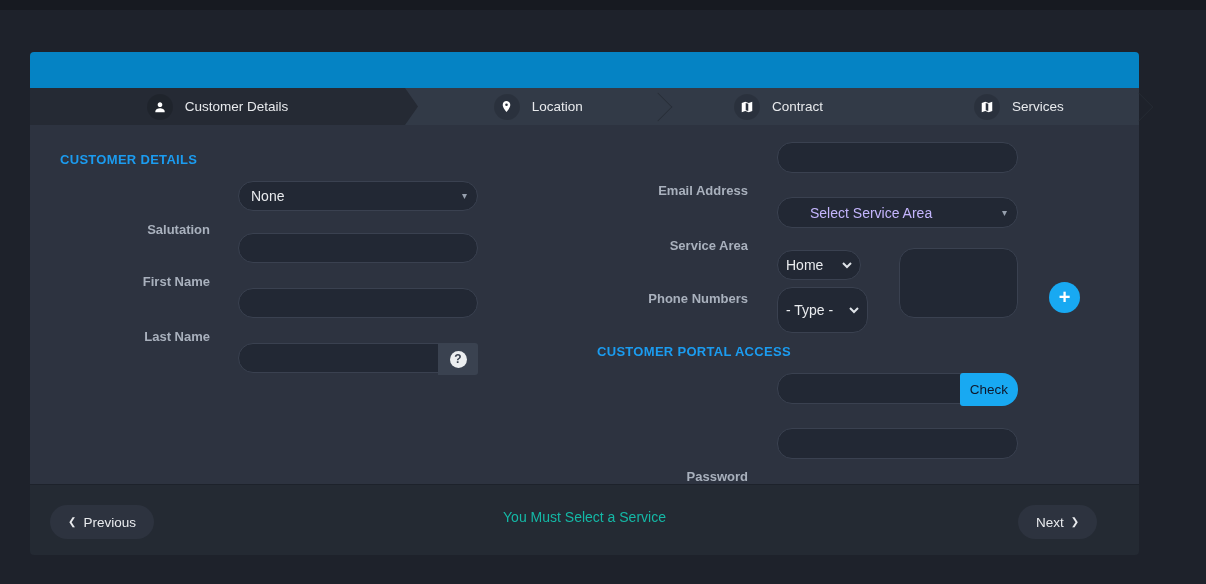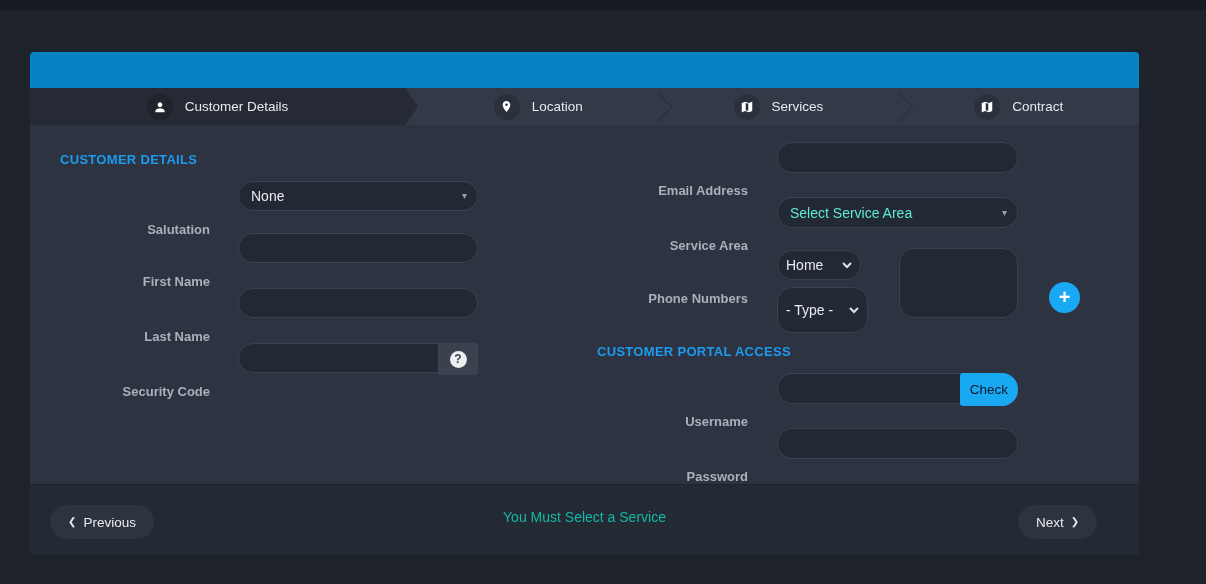--- a/index.html
+++ b/index.html
@@ -65,21 +65,21 @@
   }
   .box {
     position:absolute; background:#222834; border:1px solid #3a4150; border-radius:15px;
   }
   input.box { color:#e9ebee; font-size:14px; padding:0 10px; outline:none; font-family:inherit; }
   .select {
     display:flex; align-items:center; justify-content:space-between;
     padding:0 10px 0 12px; cursor:pointer;
   }
   .select .sel-text { color:#e9ebee; font-size:14px; }
-  .select .sel-text.muted { color:#5eead4; }
+  .select .sel-text.muted { color:#c4b5fd;margin-left:20px; }
   .caret { color:#97a0ae; font-size:10px; line-height:1; }
   .addon {
     position:absolute; right:-1px; top:-1px; width:40px; height:32px;
     background:#3a4250; border-radius:0 3px 3px 0;
     display:flex; align-items:center; justify-content:center; cursor:pointer;
   }
   .q-circle {
     width:17px; height:17px; border-radius:50%; background:#eceef0;
     color:#3a4250; font-weight:bold; font-size:12px;
     display:flex; align-items:center; justify-content:center;
@@ -135,50 +135,49 @@
       </span>
       <span>Location</span>
       <span class="tab-divider"></span>
     </div>
     <div class="tab tab-rest">
       <span class="icon-circle">
         <svg width="14" height="14" viewBox="0 0 24 24">
             <path d="M9 3 15 5 21 3 21 19 15 21 9 19 3 21 3 5 Z M9.8 5.1 9.8 17.6 14.2 19 14.2 6.5 Z" fill="#ffffff" fill-rule="evenodd"></path>
           </svg>
       </span>
+      <span>Contract</span>
+    </div>
+    <div class="tab tab-rest">
+      <span class="icon-circle">
+        <svg width="14" height="14" viewBox="0 0 24 24">
+            <path d="M9 3 15 5 21 3 21 19 15 21 9 19 3 21 3 5 Z M9.8 5.1 9.8 17.6 14.2 19 14.2 6.5 Z" fill="#ffffff" fill-rule="evenodd"></path>
+          </svg>
+      </span>
       <span>Services</span>
       <span class="tab-divider"></span>
-    </div>
-    <div class="tab tab-rest">
-      <span class="icon-circle">
-        <svg width="14" height="14" viewBox="0 0 24 24">
-            <path d="M9 3 15 5 21 3 21 19 15 21 9 19 3 21 3 5 Z M9.8 5.1 9.8 17.6 14.2 19 14.2 6.5 Z" fill="#ffffff" fill-rule="evenodd"></path>
-          </svg>
-      </span>
-      <span>Contract</span>
     </div>
   </div>
 
   <div class="content"></div>
 
   <div class="section-title" style="left:60px; top:152px;">CUSTOMER DETAILS</div>
 
   <div class="field-label" style="left:40px; top:181px; height:30px;">Salutation</div>
   <div class="box select" style="left:238px; top:181px; width:240px; height:30px;">
     <span class="sel-text">None</span>
     <span class="caret">▾</span>
   </div>
 
   <div class="field-label" style="left:40px; top:233px; height:30px;">First Name</div>
   <input class="box" style="left: 238px; top: 233px; width: 240px; height: 30px;" value="">
 
   <div class="field-label" style="left:40px; top:288px; height:30px;">Last Name</div>
   <input class="box" style="left: 238px; top: 288px; width: 240px; height: 30px;" value="">
 
-  <div class="field-label" style="left:40px; top:343px; height:30px;">Security Code</div>
   <div class="box" style="left:238px; top:343px; width:240px; height:30px;">
     <input style="position: absolute; left: 0px; top: 0px; width: 198px; height: 28px; background: transparent; border: none; outline: none; color: rgb(233, 235, 238); font-size: 14px; padding: 0px 10px; font-family: inherit;" value="">
     <span class="addon">
       <span class="q-circle">?</span>
     </span>
   </div>
 
   <div class="field-label" style="left:578px; top:142px; height:31px;">Email Address</div>
   <input class="box" style="left: 777px; top: 142px; width: 241px; height: 31px;" value="">
 
@@ -205,21 +204,20 @@
         </svg>
       </span>
   </div>
   <input class="box" style="left: 899px; top: 248px; width: 119px; height: 70px;" value="">
   <button class="plus-btn">
       <span>+</span>
     </button>
 
   <div class="section-title" style="left:597px; top:344px;">CUSTOMER PORTAL ACCESS</div>
 
-  <div class="field-label" style="left:578px; top:373px; height:31px;">Username</div>
   <div class="box" style="left:777px; top:373px; width:241px; height:31px;">
     <input style="position: absolute; left: 0px; top: 0px; width: 182px; height: 29px; background: transparent; border: none; outline: none; color: rgb(233, 235, 238); font-size: 14px; padding: 0px 10px; font-family: inherit;" value="">
     <button class="check-btn">Check</button>
   </div>
 
   <div class="field-label" style="left:578px; top:428px; height:31px;">Password</div>
   <input class="box" style="left: 777px; top: 428px; width: 241px; height: 31px;" value="">
 
   <div class="footer"></div>
   <div class="footer-msg">You Must Select a Service</div>

